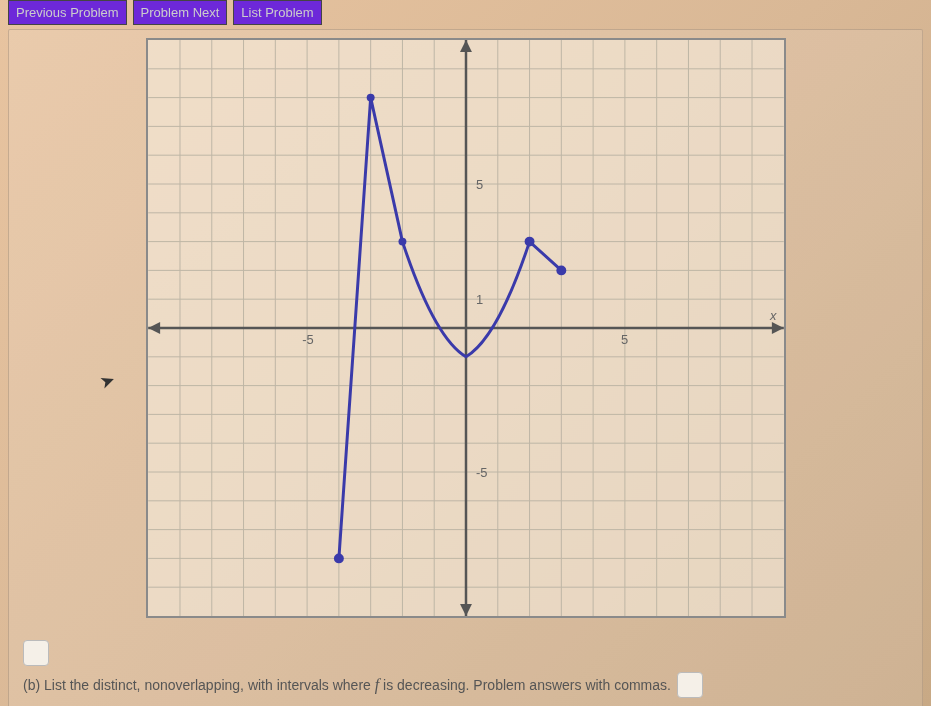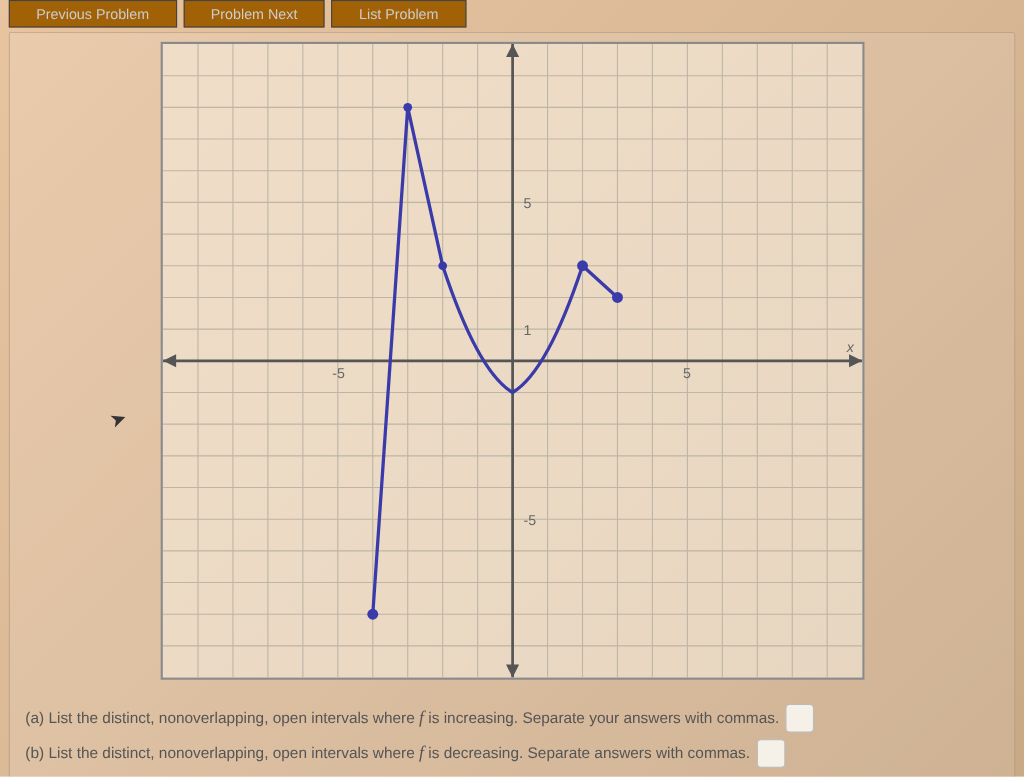--- a/index.html
+++ b/index.html
@@ -10,24 +10,24 @@
       font-family: Arial, sans-serif;
       overflow: hidden;
       position: relative;
     }
     .nav-bar {
       display: flex;
       gap: 6px;
       padding: 0px 8px 4px 8px;
     }
     .nav-button {
-      background: #a16207;
+      background: #6d28d9;
       color: #ccc;
       border: 1px solid #444;
-      padding: 4px 24px;
+      padding: 4px 7px;
       font-size: 13px;
       cursor: pointer;
       filter: blur(0.5px);
     }
     .content-panel {
       margin: 0 8px;
       padding: 0;
       background: linear-gradient(135deg, rgba(240,220,200,0.3), rgba(220,200,180,0.3));
       border: 1px solid rgba(150,130,110,0.4);
       border-radius: 2px;
@@ -157,31 +157,26 @@
         <circle cx="224" cy="58" r="4" fill="#3a3aaa"></circle>
         <circle cx="256" cy="203" r="4" fill="#3a3aaa"></circle>
         <circle cx="384" cy="203" r="5" fill="#3a3aaa"></circle>
         <circle cx="416" cy="232" r="5" fill="#3a3aaa"></circle>
       </g>
     </svg>
   </div>
 
   <div class="questions">
     <div class="question-row">
-      <span>
-        <span>(a) List the distinct, nonoverlapping, open intervals where </span>
-        <span class="fn">f</span>
-        <span> is increasing. Separate your answers with commas.</span>
-      </span>
       <input class="answer-box" style="">
     </div>
     <div class="question-row">
       <span>
-        <span>(b) List the distinct, nonoverlapping, open intervals where </span>
+        <span>(b) List the distinct, nonoverlapping, with intervals where </span>
         <span class="fn">f</span>
-        <span> is decreasing. Separate answers with commas.</span>
+        <span> is decreasing. Problem answers with commas.</span>
       </span>
       <input class="answer-box" style="">
     </div>
   </div>
 </div>
 
 <div class="cursor-arrow">➤</div>
 
 </body></html>

